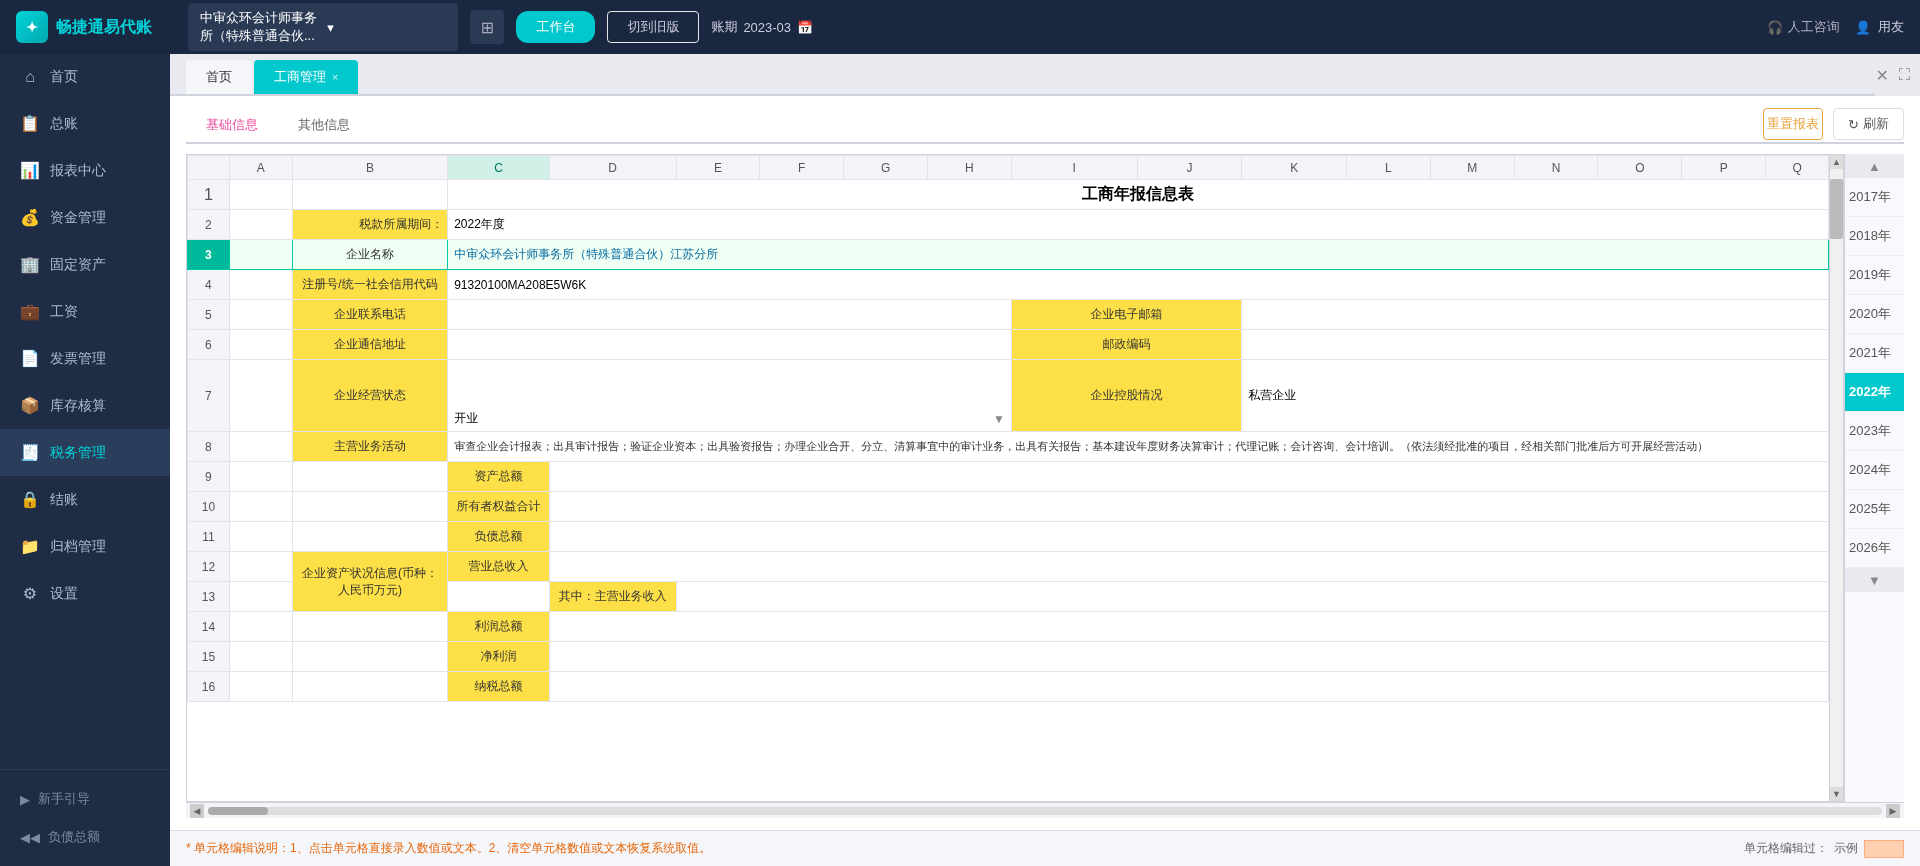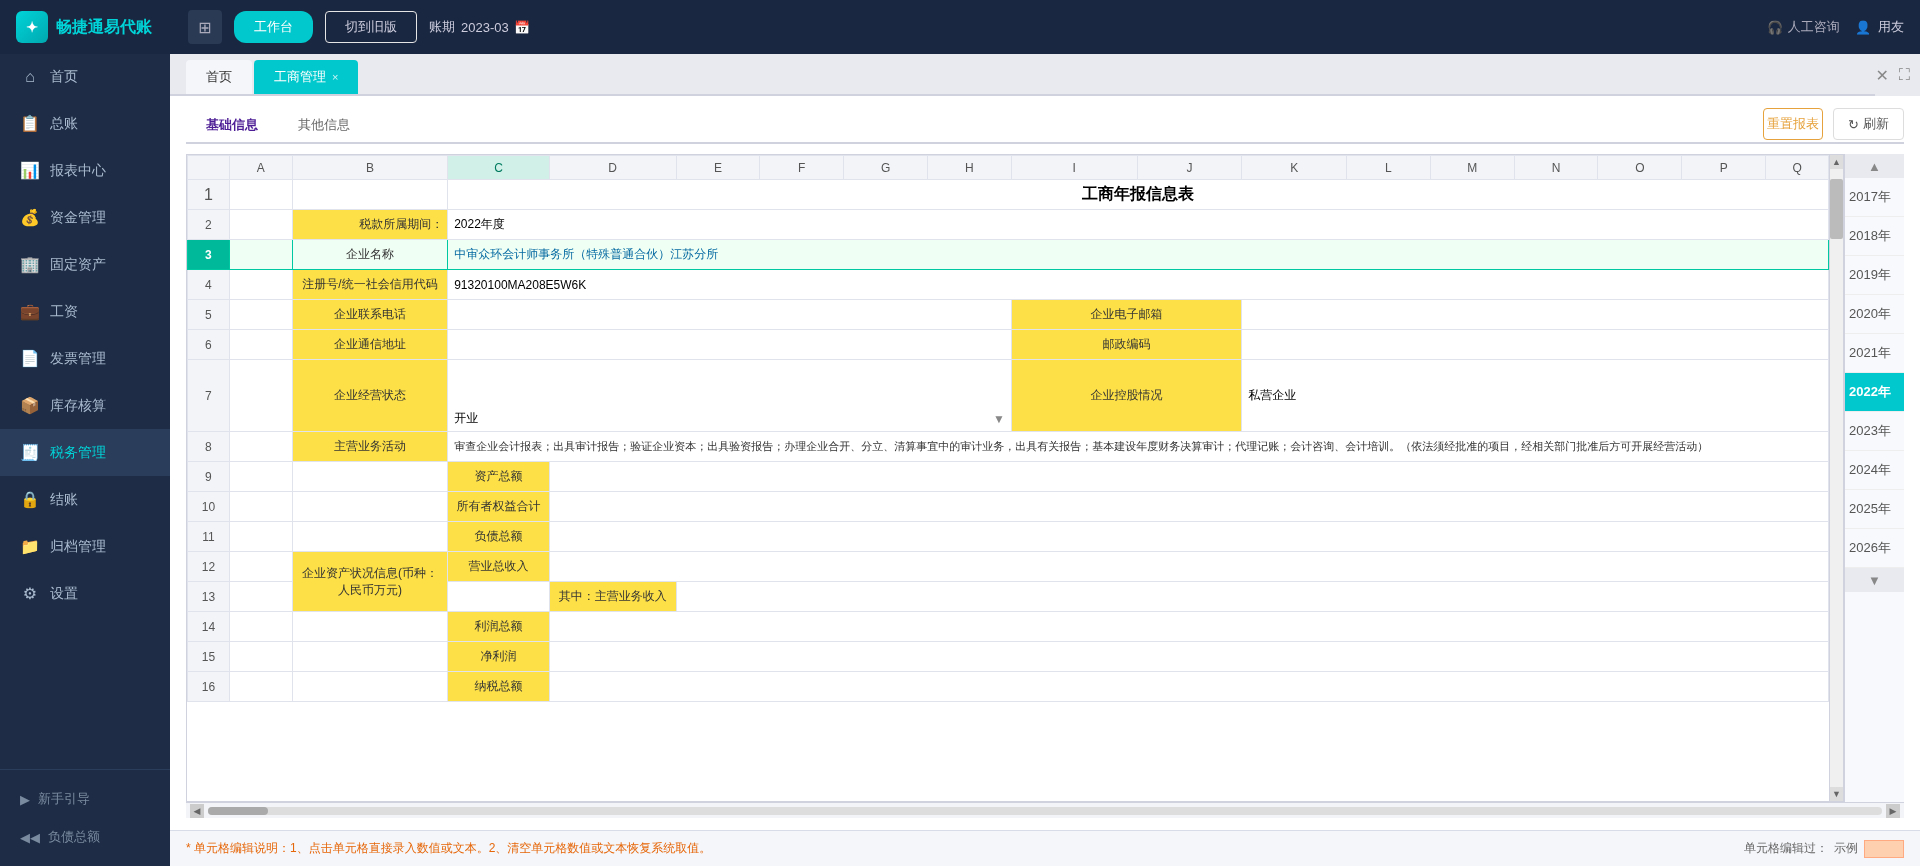--- a/index.html
+++ b/index.html
@@ -193,23 +193,23 @@
     }
     .sub-tab {
       padding: 8px 20px;
       cursor: pointer;
       font-size: 13px;
       color: #666;
       border-bottom: 2px solid transparent;
       margin-bottom: -2px;
     }
     .sub-tab.active {
-      color: #4c1d95;
+      color: #ec4899;
       border-bottom: 2px solid #00b8bc;
-      font-weight: 700;
+      font-weight: 400;
     }
 
     
     .toolbar {
       display: flex;
       justify-content: flex-end;
       gap: 10px;
       margin-bottom: 10px;
       flex-shrink: 0;
     }
@@ -451,20 +451,24 @@
       border-radius: 2px;
     }
   </style>
 </head>
 <body>
 
 <div class="top-header">
   <div class="logo-area">
     <div class="logo-icon">✦</div>
     <span>畅捷通易代账</span>
+  </div>
+  <div class="company-selector">
+    <span>中审众环会计师事务所（特殊普通合伙...</span>
+    <span>▾</span>
   </div>
   <div class="icon-btn">⊞</div>
   <button class="workbench-btn">工作台</button>
   <button class="old-btn">切到旧版</button>
   <div class="period-area">
     <span>账期</span>
     <span>2023-03</span>
     <span>📅</span>
   </div>
   <div class="right-header">

